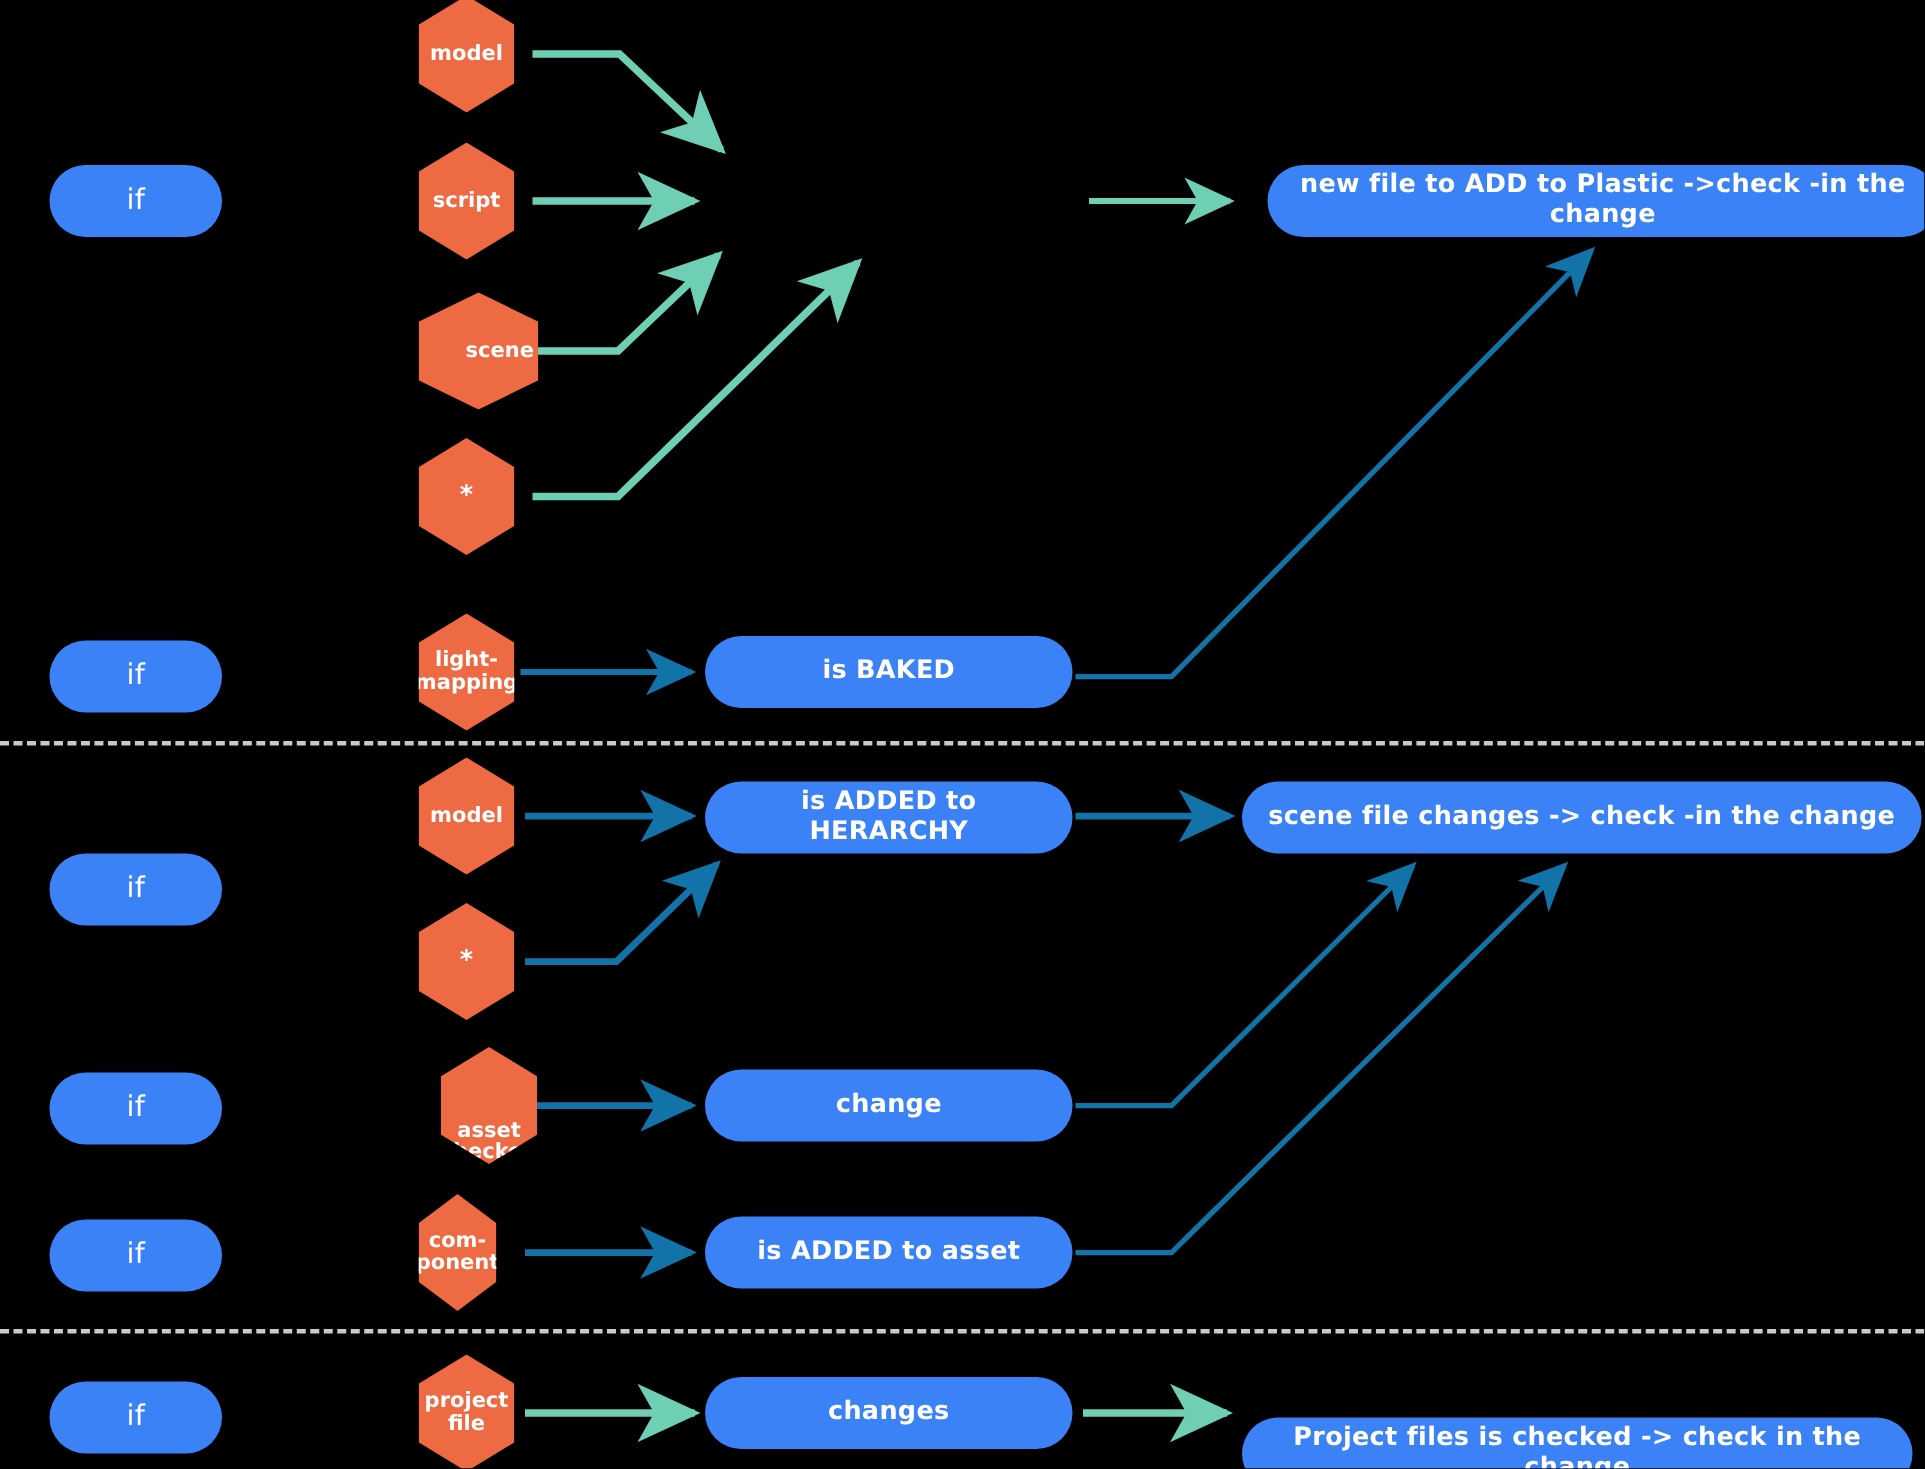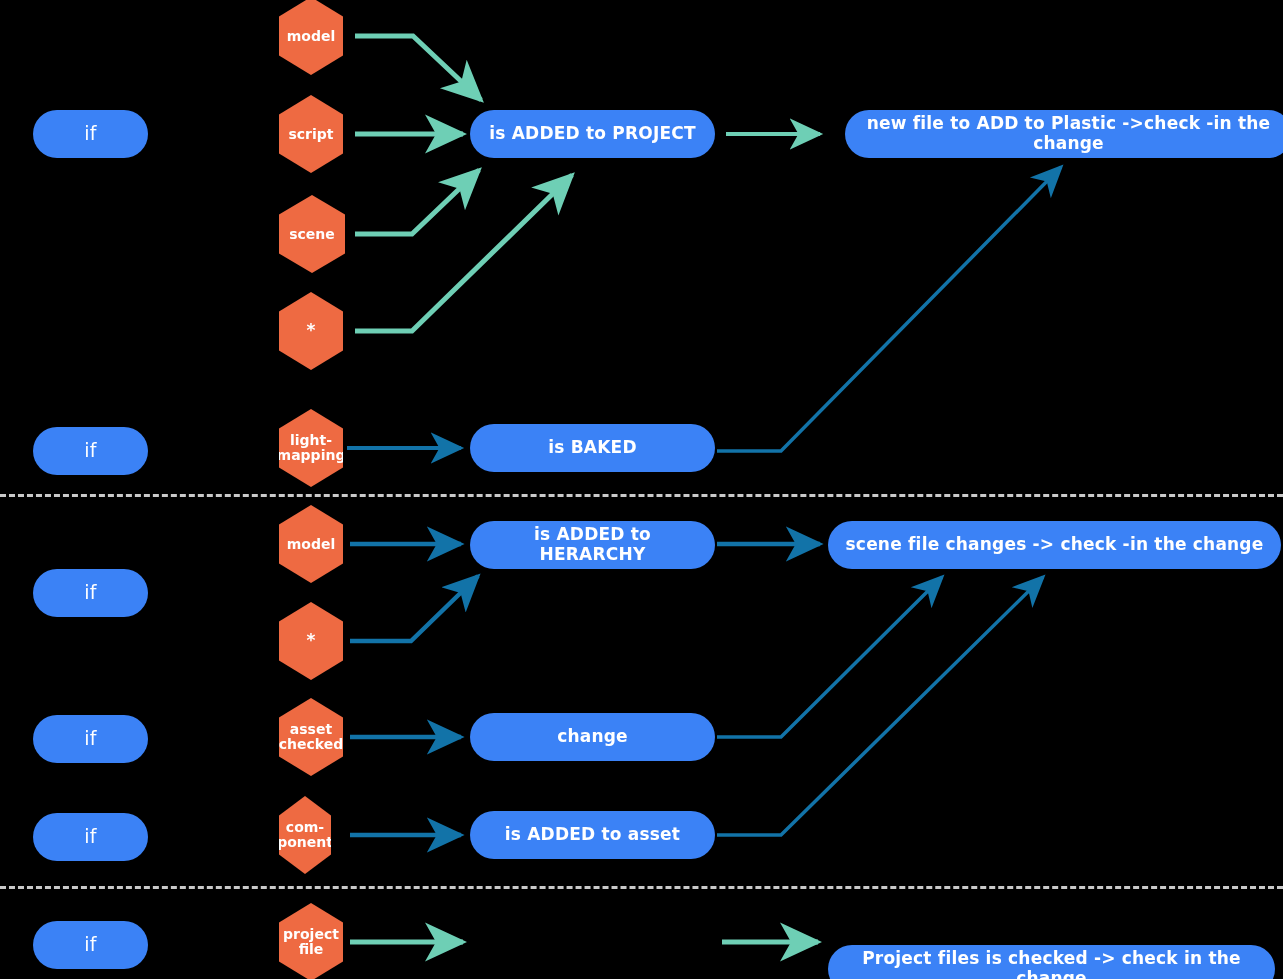--- a/index.html
+++ b/index.html
@@ -125,31 +125,28 @@
   </div>
 
   <div class="node hex" style="left:279px; top:-3px; width:64px; height:78px;">
     <span>model</span>
   </div>
 
   <div class="node hex" style="left:279px; top:95px; width:64px; height:78px;">
     <span>script</span>
   </div>
 
-  <div class="node hex" style="left:279px; top:195px; width:66px; height:78px;">
+  <div class="node hex" style="left:279px; top:195px; width:80px; height:78px;justify-content:flex-end;">
     <span>scene</span>
   </div>
 
   <div class="node hex star" style="left:279px; top:292px; width:64px; height:78px;">
     <span>*</span>
   </div>
 
-  <div class="node pill" style="left:470px; top:110px; width:245px; height:48px;">
-    <span>is ADDED to PROJECT</span>
-  </div>
 
   <div class="node pill" style="left:845px; top:110px; width:447px; height:48px;">
     <span>new file to ADD to Plastic -&gt;check -in the change</span>
   </div>
 
   <div class="node pill if-pill" style="left:33px; top:427px; width:115px; height:48px;">
     <span>if</span>
   </div>
 
   <div class="node hex small-text" style="left:279px; top:409px; width:64px; height:78px; flex-direction:column;">
@@ -180,21 +177,21 @@
   </div>
 
   <div class="node hex star" style="left:279px; top:602px; width:64px; height:78px;">
     <span>*</span>
   </div>
 
   <div class="node pill if-pill" style="left:33px; top:715px; width:115px; height:48px;">
     <span>if</span>
   </div>
 
-  <div class="node hex small-text" style="left:279px; top:698px; width:64px; height:78px; flex-direction:column;">
+  <div class="node hex small-text" style="left:294px; top:698px; width:64px; height:78px; flex-direction:column;justify-content:flex-end;">
     <span>asset</span>
     <span>checked</span>
   </div>
 
   <div class="node pill" style="left:470px; top:713px; width:245px; height:48px;">
     <span>change</span>
   </div>
 
   <div class="node pill if-pill" style="left:33px; top:813px; width:115px; height:48px;">
     <span>if</span>
@@ -213,18 +210,21 @@
 
   <div class="node pill if-pill" style="left:33px; top:921px; width:115px; height:48px;">
     <span>if</span>
   </div>
 
   <div class="node hex small-text" style="left:279px; top:903px; width:64px; height:78px; flex-direction:column;">
     <span>project</span>
     <span>file</span>
   </div>
 
+  <div class="node pill" style="left:470px; top:918px; width:245px; height:48px;">
+    <span>changes</span>
+  </div>
 
   <div class="node pill" style="left:828px; top:917px; width:447px; height:48px;margin-top:28px;">
     <span>Project files is checked -&gt; check in the change</span>
   </div>
 
 </div>
 
 </body></html>

